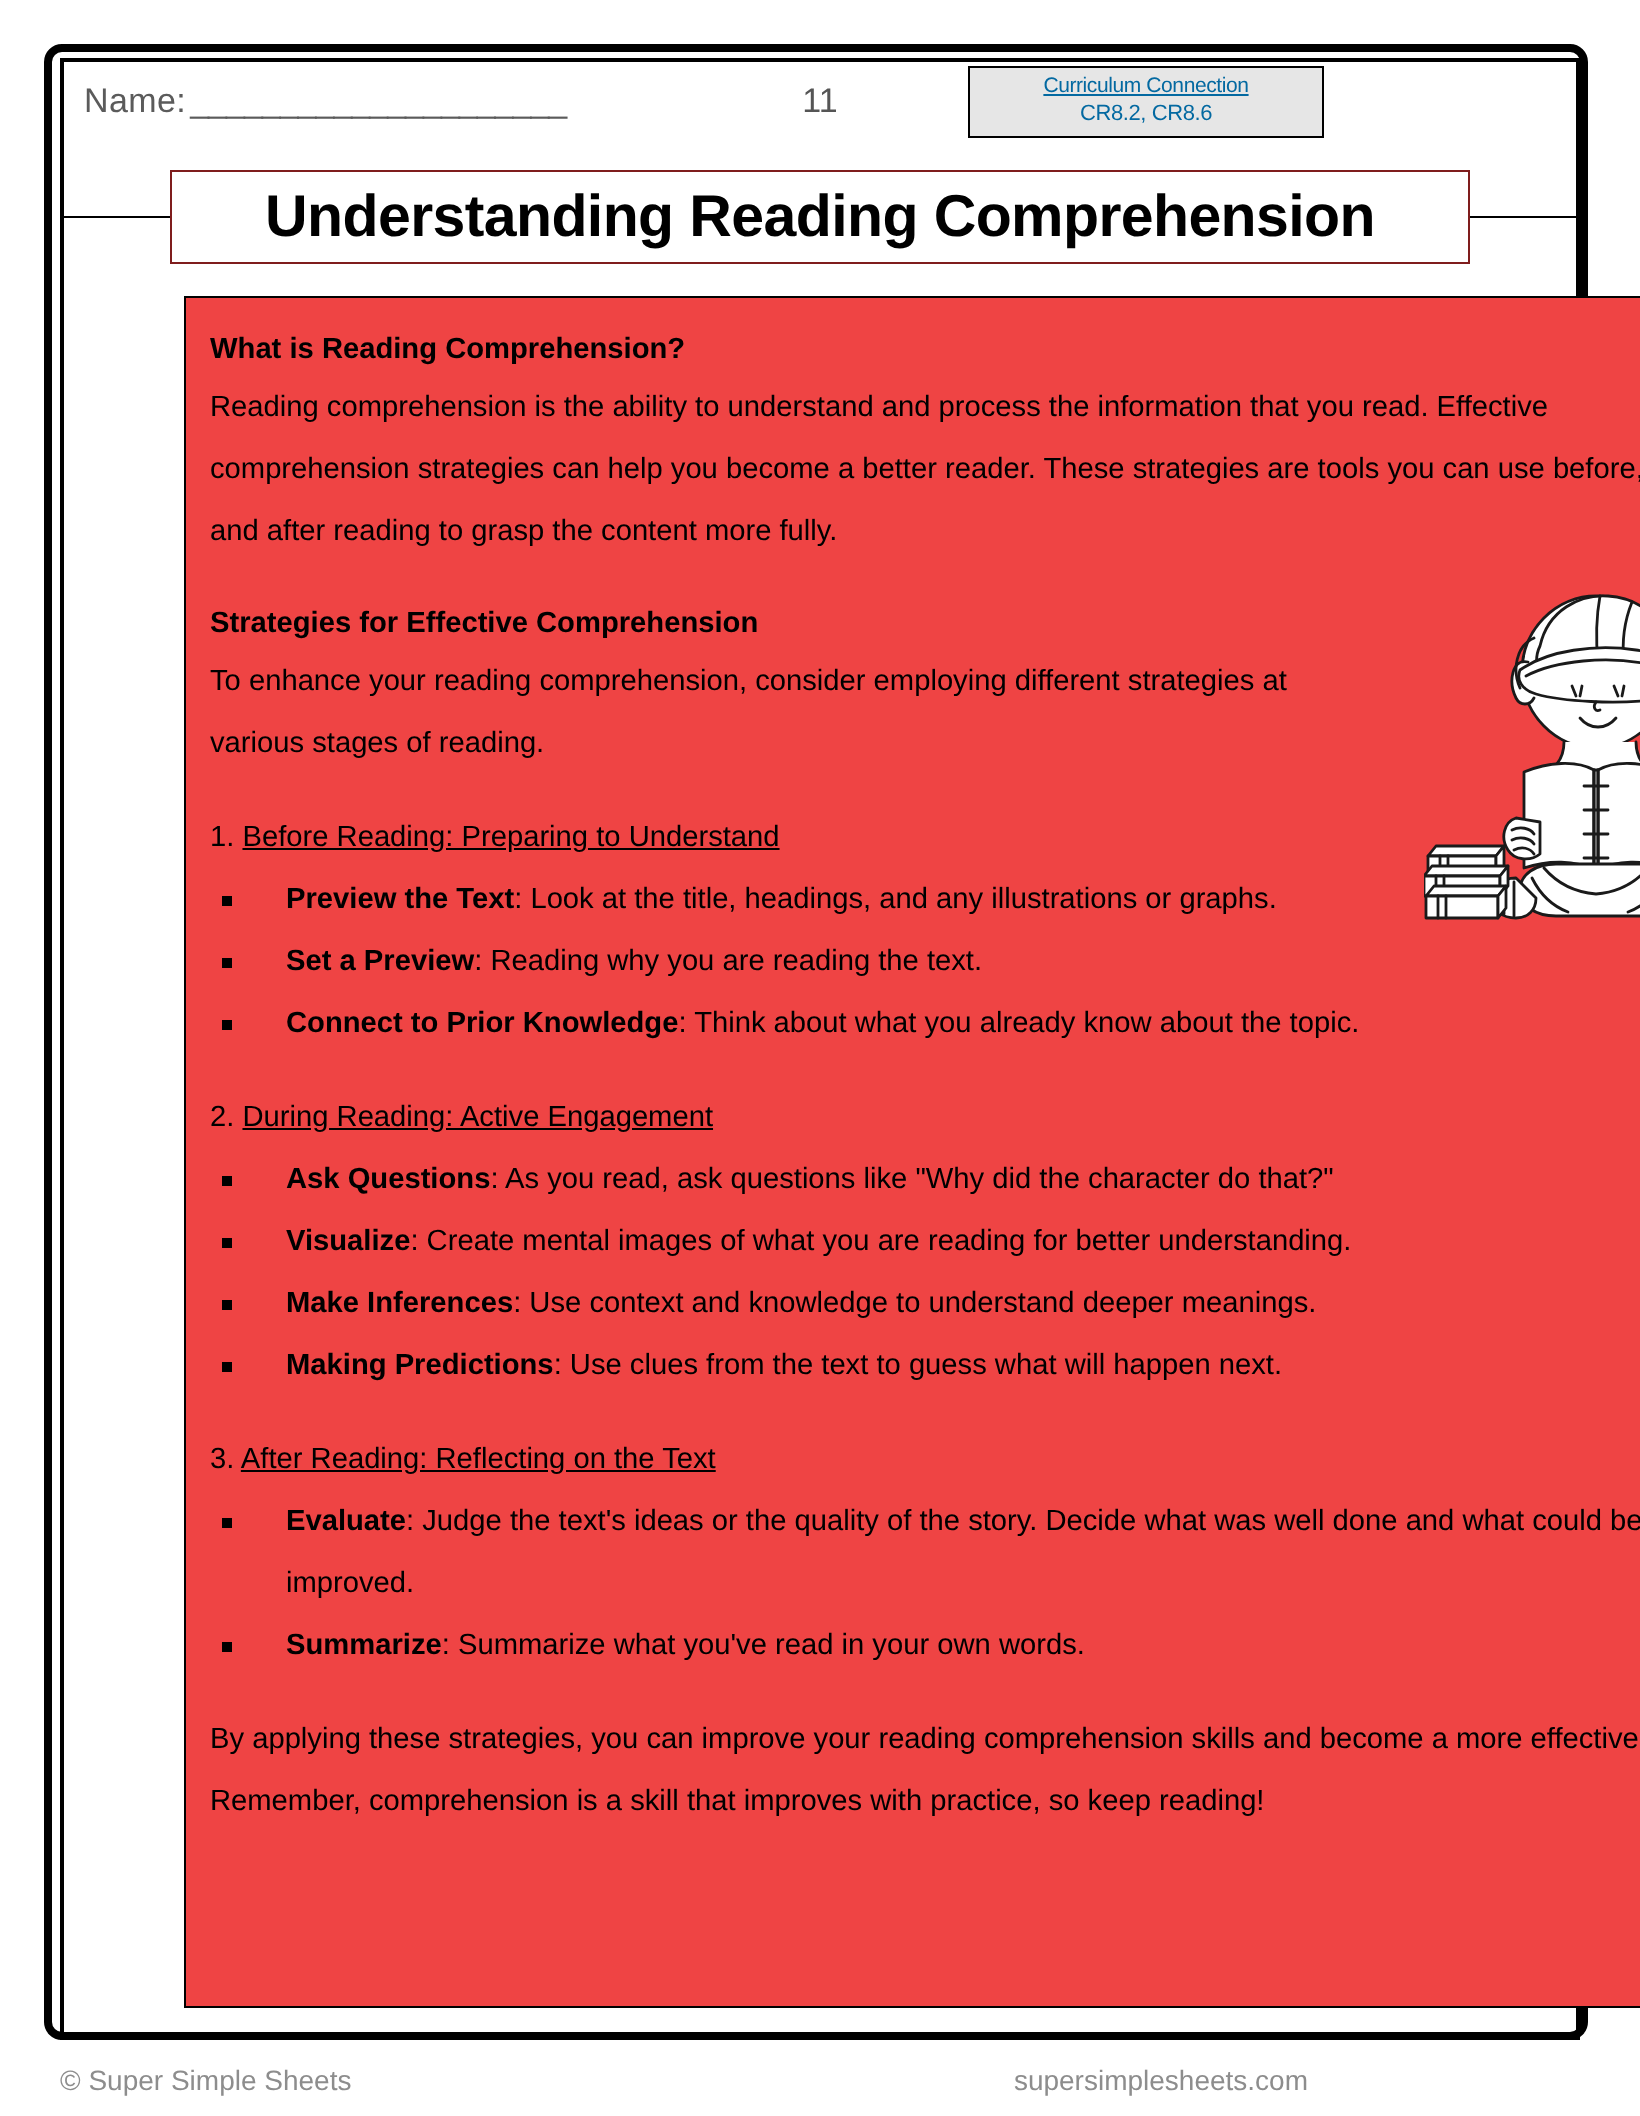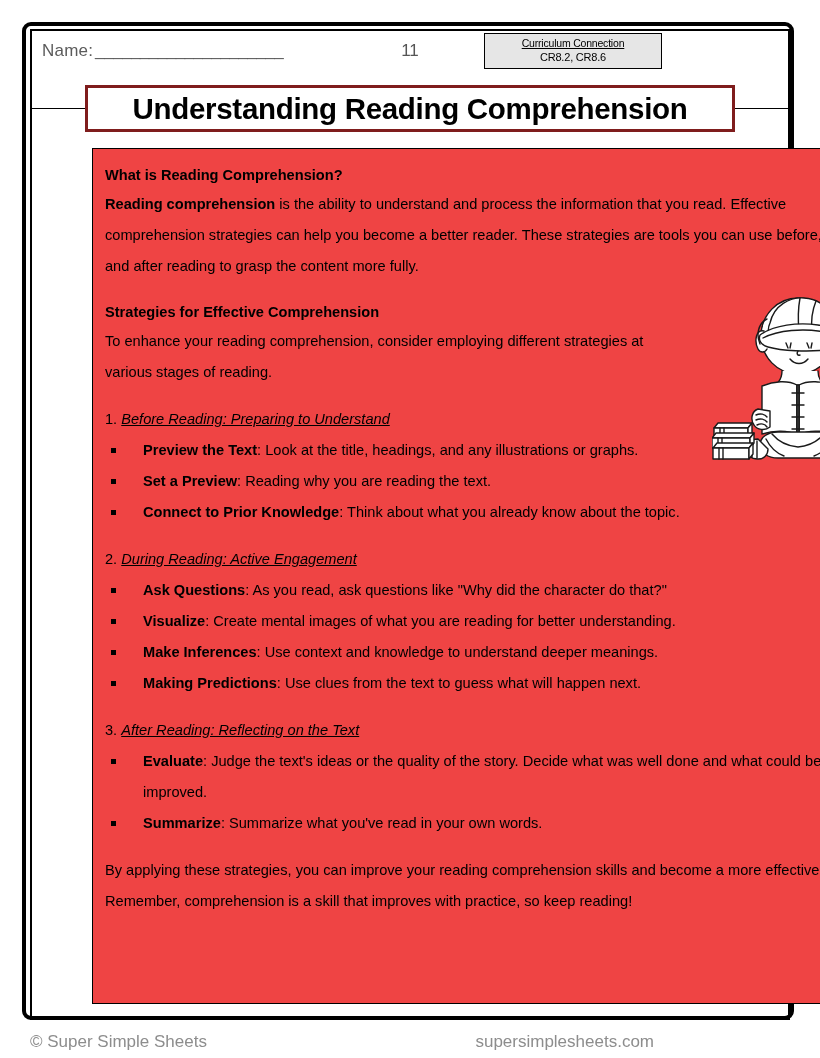--- a/index.html
+++ b/index.html
@@ -70,21 +70,21 @@
     position: absolute;
     right: 2px;
     top: 2px;
     width: 178px;
     height: 36px;
     background: #e6e6e6;
     border: 1px solid #000;
     box-sizing: border-box;
     text-align: center;
     padding-top: 3px;
-    color: #000000;
+    color: #0369a1;
   }
   .curriculum-title {
     font-size: 10.5px;
     text-decoration: underline;
     display: block;
     letter-spacing: -0.2px;
     line-height: 13px;
   }
   .curriculum-codes {
     font-size: 11px;
@@ -102,21 +102,21 @@
   }
   .title-rule.left  { left: 32px;  width: 54px; }
   .title-rule.right { right: 32px; width: 54px; }
 
   .title-box {
     position: absolute;
     left: 85px;
     top: 85px;
     width: 650px;
     height: 47px;
-    border: 3px solid #7f1d1d;
+    border: 1px solid #7f1d1d;
     box-sizing: border-box;
     display: flex;
     align-items: center;
     justify-content: center;
     background: #fff;
   }
   .title-text {
     font-size: 29.5px;
     font-weight: bold;
     letter-spacing: -0.3px;
@@ -142,28 +142,28 @@
     font-weight: bold;
     font-size: 14.6px;
     line-height: 28px;
     margin: 0;
   }
   .para {
     margin: 0;
     font-size: 14.6px;
     line-height: 31px;
   }
-  .para b, .heading b { font-weight: bold; }
+  .para b, .heading b { font-weight: normal; }
 
   .section-head {
     margin: 0;
     font-size: 14.6px;
     line-height: 31px;
   }
-  .section-head .u { text-decoration: underline; font-style: italic; }
+  .section-head .u { text-decoration: underline; }
 
   ul.bullets {
     list-style: none;
     margin: 0;
     padding: 0;
   }
   ul.bullets li {
     position: relative;
     padding-left: 38px;
     font-size: 14.6px;
@@ -192,21 +192,21 @@
     pointer-events: none;
   }
 
   
   .footer {
     position: absolute;
     left: 0;
     top: 1032px;
     width: 684px;
     height: 22px;
-    font-size: 17px;
+    font-size: 14px;
     color: #8d8d8d;
   }
   .footer .left  { position: absolute; left: 30px;  top: 0; }
   .footer .right { position: absolute; right: 30px; top: 0; }
 </style>
 </head>
 <body>
 
 <div class="page-outer"></div>
 <div class="page-inner"></div>

